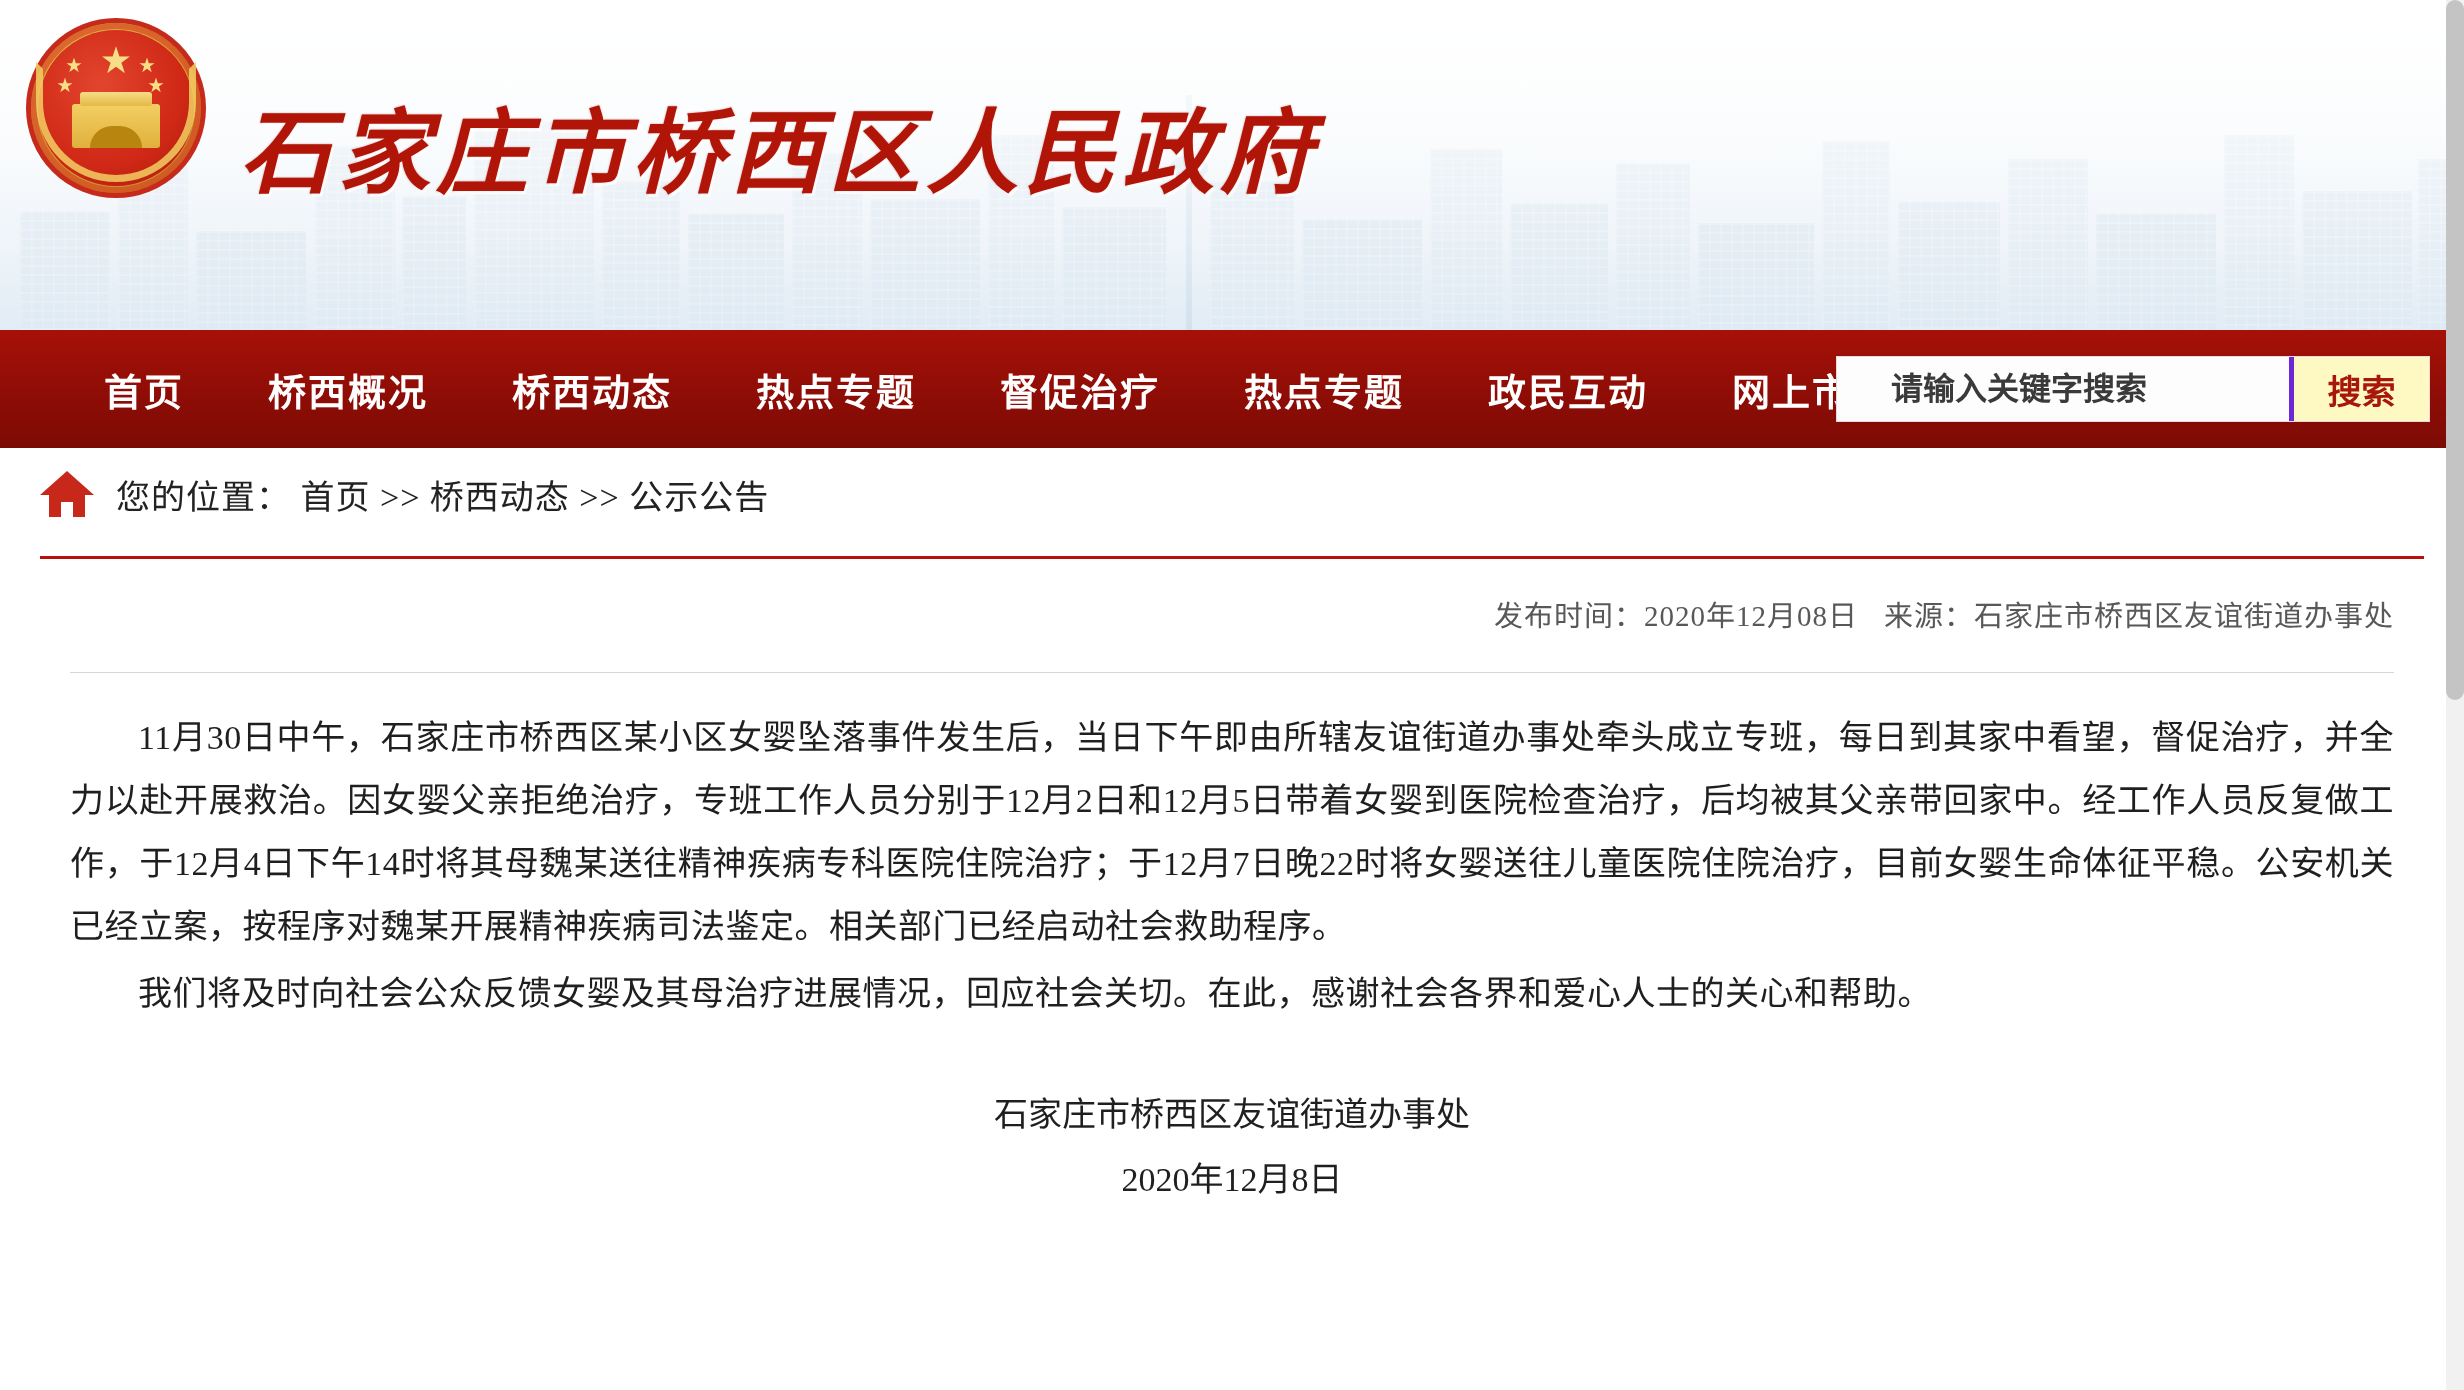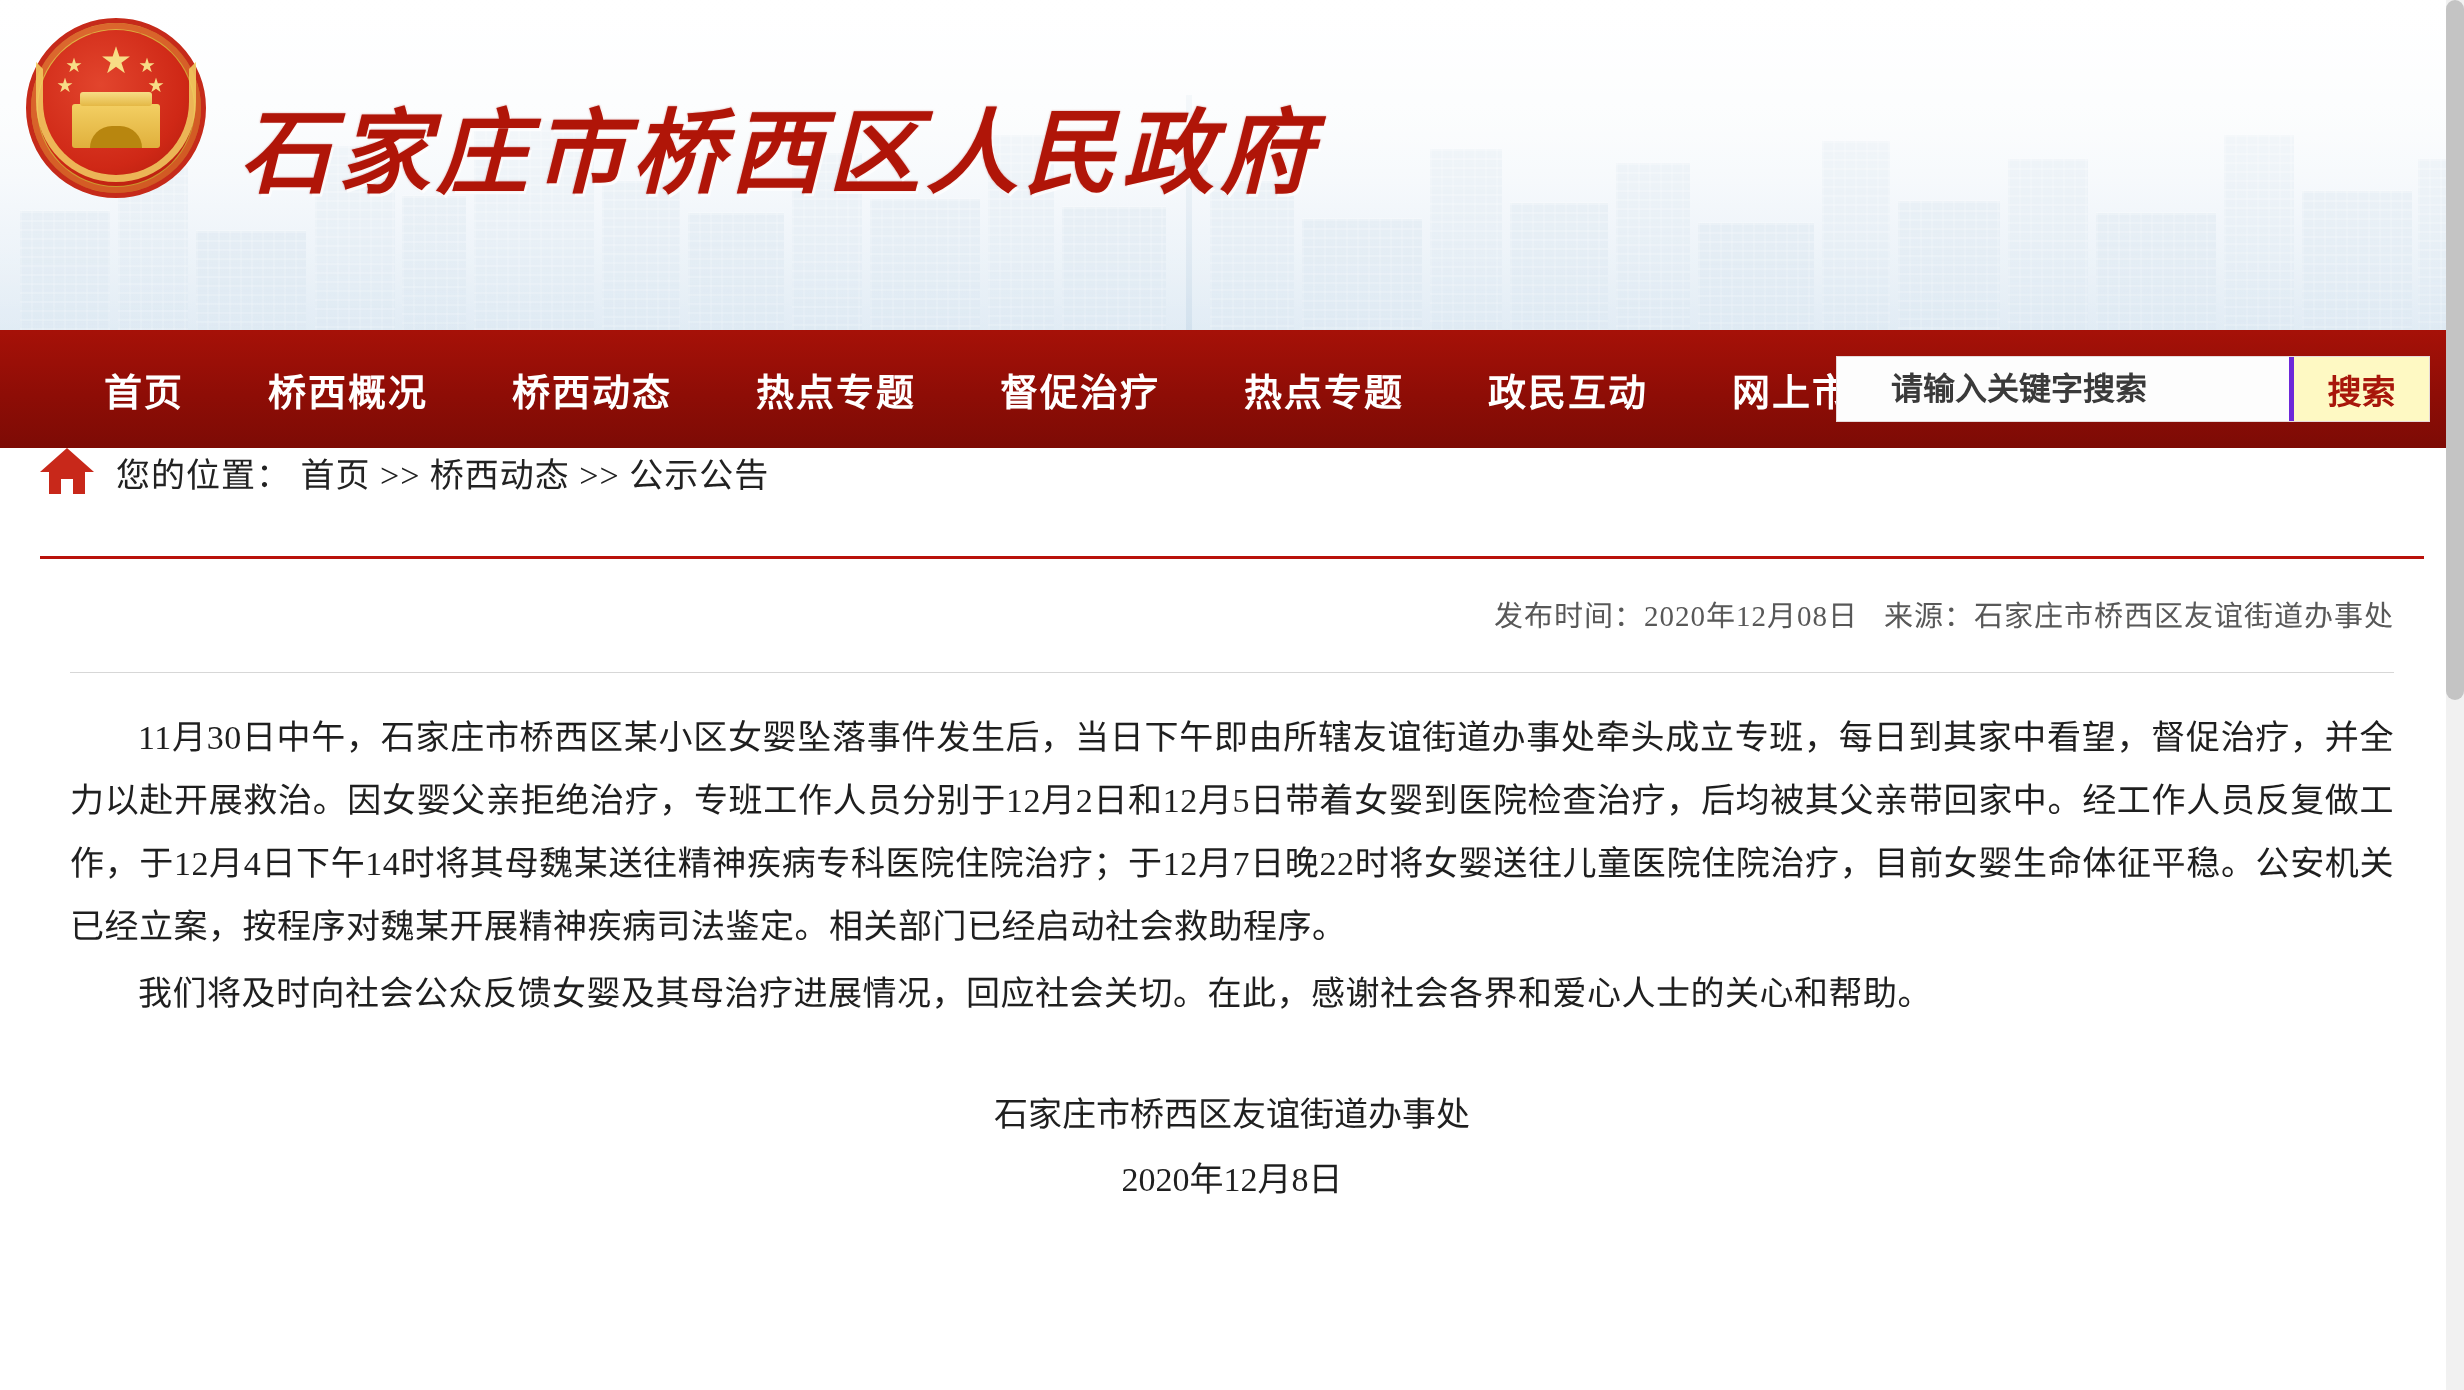--- a/index.html
+++ b/index.html
@@ -188,20 +188,21 @@
     font-family: Liberation Mono, monospace;
   }
 
   
   .crumb-bar {
     position: absolute;
     left: 0; top: 448px;
     width: 100%;
     height: 92px;
     display: flex;
+    align-items: center;
     padding-left: 40px;
     background: #fff;
   }
   .home-icon {
     width: 54px; height: 46px;
     position: relative;
     margin-right: 22px;
     flex: none;
   }
   .home-icon .roof {

